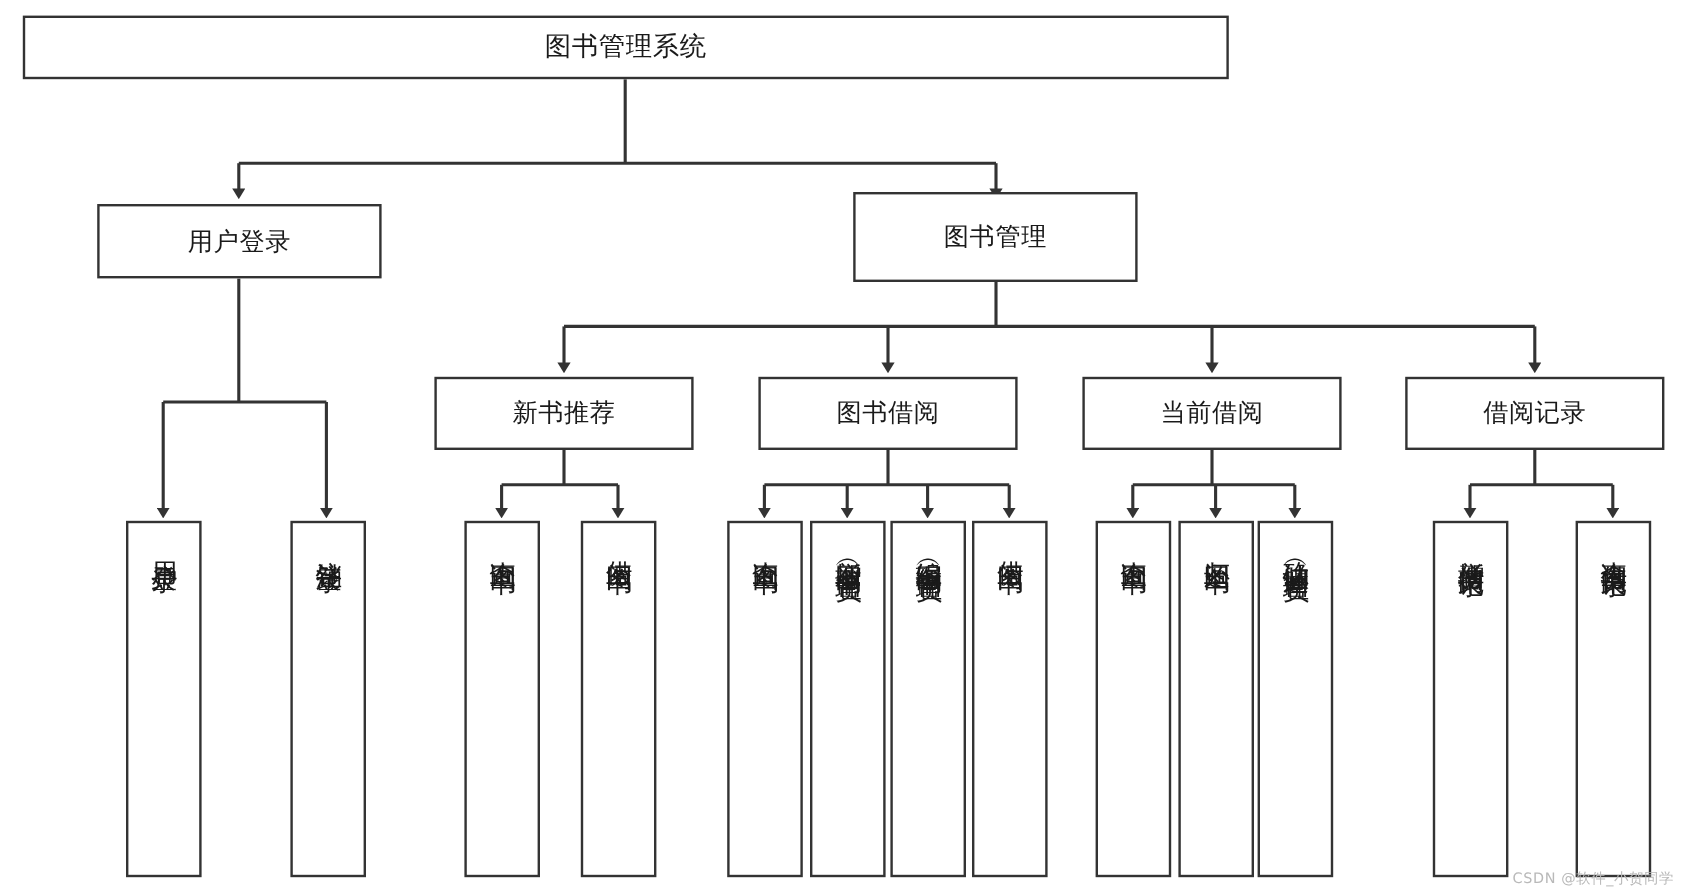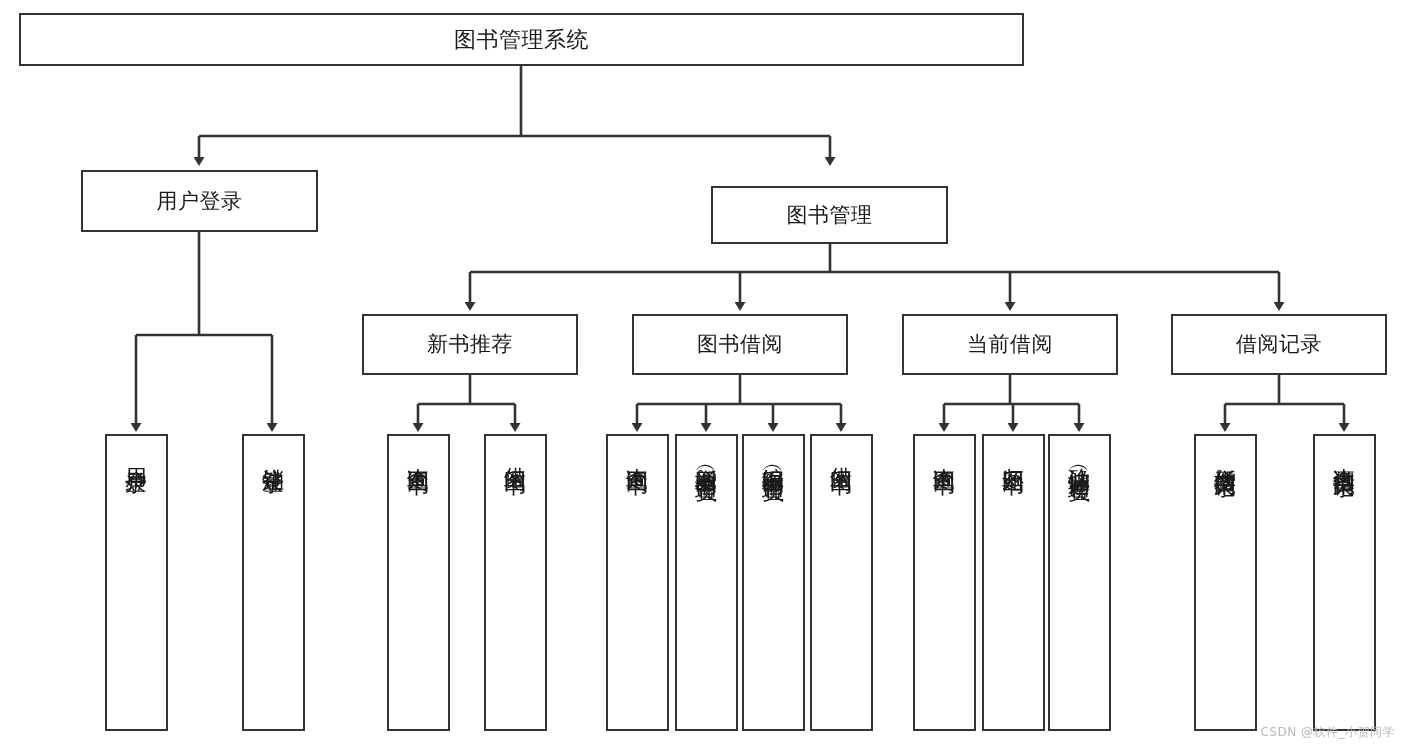--- a/index.html
+++ b/index.html
@@ -129,21 +129,21 @@
   </svg>
 
   <div class="node horiz root" style="left:19px; top:13px; width:1005px; height:53px;">
     <span class="label">图书管理系统</span>
   </div>
 
   <div class="node horiz" style="left:81px; top:170px; width:237px; height:62px;">
     <span class="label">用户登录</span>
   </div>
 
-  <div class="node horiz" style="left:711px; top:186px; width:237px; height:58px;">
+  <div class="node horiz" style="left:711px; top:160px; width:237px; height:75px;">
     <span class="label">图书管理</span>
   </div>
 
   <div class="node horiz" style="left:362px; top:314px; width:216px; height:61px;">
     <span class="label">新书推荐</span>
   </div>
 
   <div class="node horiz" style="left:632px; top:314px; width:216px; height:61px;">
     <span class="label">图书借阅</span>
   </div>

